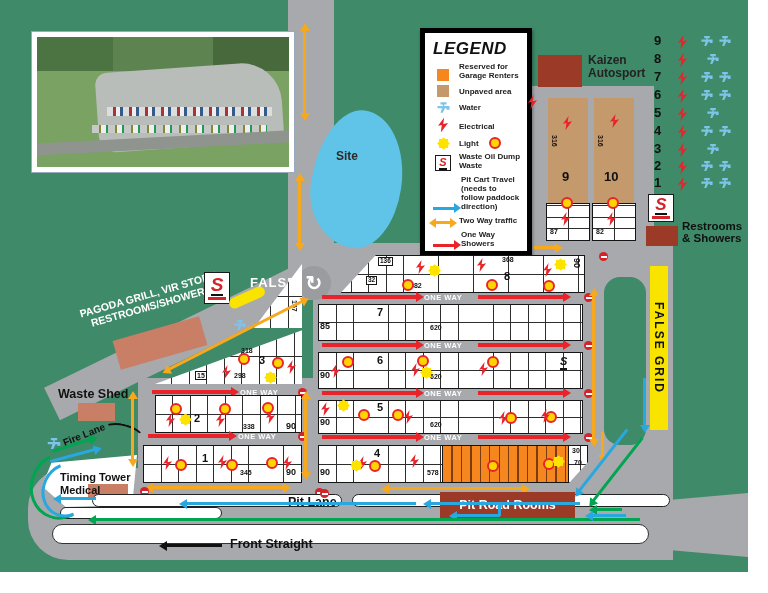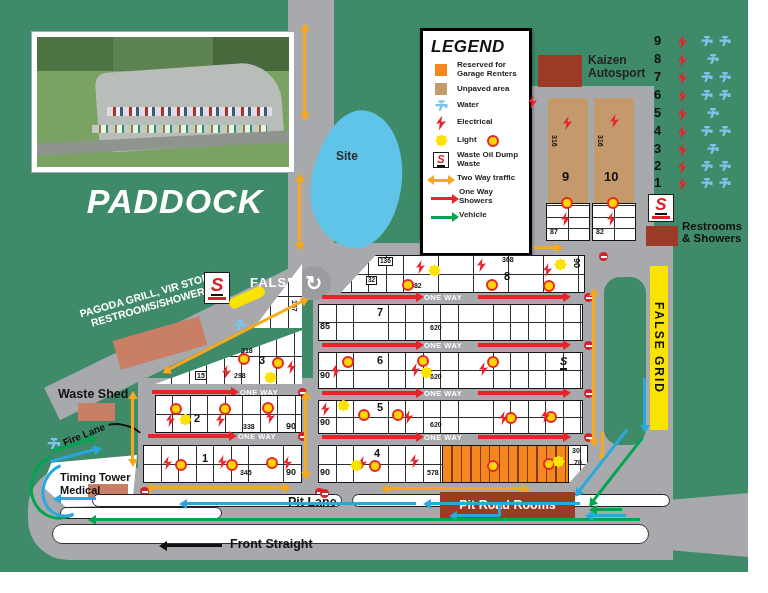--- a/index.html
+++ b/index.html
@@ -37,23 +37,23 @@
       border-bottom:8px solid var(--c);border-left:5.5px solid transparent;border-right:5.5px solid transparent;}
   .arrv.hs:after{content:"";position:absolute;bottom:-7px;left:50%;transform:translateX(-50%);
       border-top:8px solid var(--c);border-left:5.5px solid transparent;border-right:5.5px solid transparent;}
   .yel{--c:#f7a81c;} .red{--c:#e8232a;} .blu{--c:#29a8e0;} .grn{--c:#00a551;} .blk-c{--c:#111;}
   .oneway{position:absolute;color:#fff;font-weight:800;font-size:7.5px;letter-spacing:.5px;}
   .slogo{position:absolute;background:#fff;border:1px solid #1a1a1a;display:flex;flex-direction:column;
          align-items:center;justify-content:center;box-sizing:border-box;}
   .slogo .s{font-style:italic;font-weight:900;color:#d5232a;line-height:.95;border-bottom:2.5px solid #111;}
   .slogo .sub{height:2.5px;width:78%;background:#d5232a;margin-top:1px;}
   .legend{position:absolute;left:420px;top:28px;width:112px;height:228px;background:#fff;
-          border:3px solid #000000;box-shadow:1px 2px 3px rgba(0,0,0,.35);padding:6px 6px 2px 8px;box-sizing:border-box;}
+          border:5px solid #000000;box-shadow:1px 2px 3px rgba(0,0,0,.35);padding:6px 6px 2px 8px;box-sizing:border-box;}
   .lg-title{font-size:17px;font-weight:900;font-style:italic;color:#111;letter-spacing:.5px;margin-bottom:4px;}
-  .lg-row{display:flex;gap:6px;align-items:center;margin-bottom:4.5px;}
+  .lg-row{display:flex;gap:6px;align-items:flex-end;margin-bottom:4.5px;}
   .lg-ic{flex:0 0 20px;display:flex;justify-content:center;align-items:center;min-height:10px;}
   .lg-lb{font-size:8px;font-weight:600;color:#222;line-height:1.12;}
   .lg-row .bolt,.lg-row .lt,.lg-row .st{position:relative;}
   .lg-arrow{width:22px;height:3px;background:var(--c);position:relative;margin-top:3px;}
   .lg-arrow.he:after{content:"";position:absolute;right:-6px;top:50%;transform:translateY(-50%);
       border-left:7px solid var(--c);border-top:5px solid transparent;border-bottom:5px solid transparent;}
   .lg-arrow.hw:before{content:"";position:absolute;left:-6px;top:50%;transform:translateY(-50%);
       border-right:7px solid var(--c);border-top:5px solid transparent;border-bottom:5px solid transparent;}
   .sw{width:12px;height:12px;}
   .title{position:absolute;left:55px;top:183px;width:240px;text-align:center;color:#fff;
@@ -87,21 +87,20 @@
     <div style="position:absolute;left:70px;top:70px;width:165px;height:9px;background:repeating-linear-gradient(90deg,#ddd 0 6px,#a33 6px 9px,#eee 9px 13px,#345b8c 13px 16px);"></div>
     <div style="position:absolute;left:55px;top:88px;width:175px;height:8px;background:repeating-linear-gradient(90deg,#c8c8c8 0 7px,#883 7px 9px,#eee 9px 14px,#295 14px 16px);"></div>
     <div style="position:absolute;left:-5px;top:100px;width:260px;height:12px;background:#8f948f;transform:rotate(-3deg);"></div>
   </div>
 
 
   <div style="position:absolute;left:312px;top:110px;width:90px;height:138px;background:#5fc4e8;border-radius:48% 52% 44% 56%/58% 52% 48% 42%;transform:rotate(8deg);"></div>
   <div class="lbl" style="left:336px;top:150px;font-size:12px;color:#2b2b2b;">Site</div>
 
   <div class="title">
-    <div>PADDOCK</div>
   </div>
 
   <div class="legend">
     <div class="lg-title">LEGEND</div>
     <div class="lg-row">
           <span class="lg-ic">
             <span class="sw" style="background:#f6871f;"></span>
           </span>
           <span class="lg-lb">Reserved for Garage Renters</span>
         </div>
@@ -132,20 +131,26 @@
           <span class="lg-lb">Light</span>
           <span class="lt" style="position:relative;margin-left:4px;"></span>
         </div>
     <div class="lg-row">
           <span class="lg-ic">
             <span class="slogo" style="position:relative;width:16px;height:16px;">
               <span class="s" style="font-size:11px;">S</span>
             </span>
           </span>
           <span class="lg-lb">Waste Oil Dump Waste</span>
+        </div>
+    <div class="lg-row">
+          <span class="lg-ic">
+            <span class="lg-arrow he blu"></span>
+          </span>
+          <span class="lg-lb">Pit Cart Travel (needs to follow paddock direction)</span>
         </div>
     <div class="lg-row">
           <span class="lg-ic">
             <span class="lg-arrow he hw yel" style="width:16px;"></span>
           </span>
           <span class="lg-lb">Two Way traffic</span>
         </div>
     <div class="lg-row">
           <span class="lg-ic">
             <span class="lg-arrow he red"></span>

